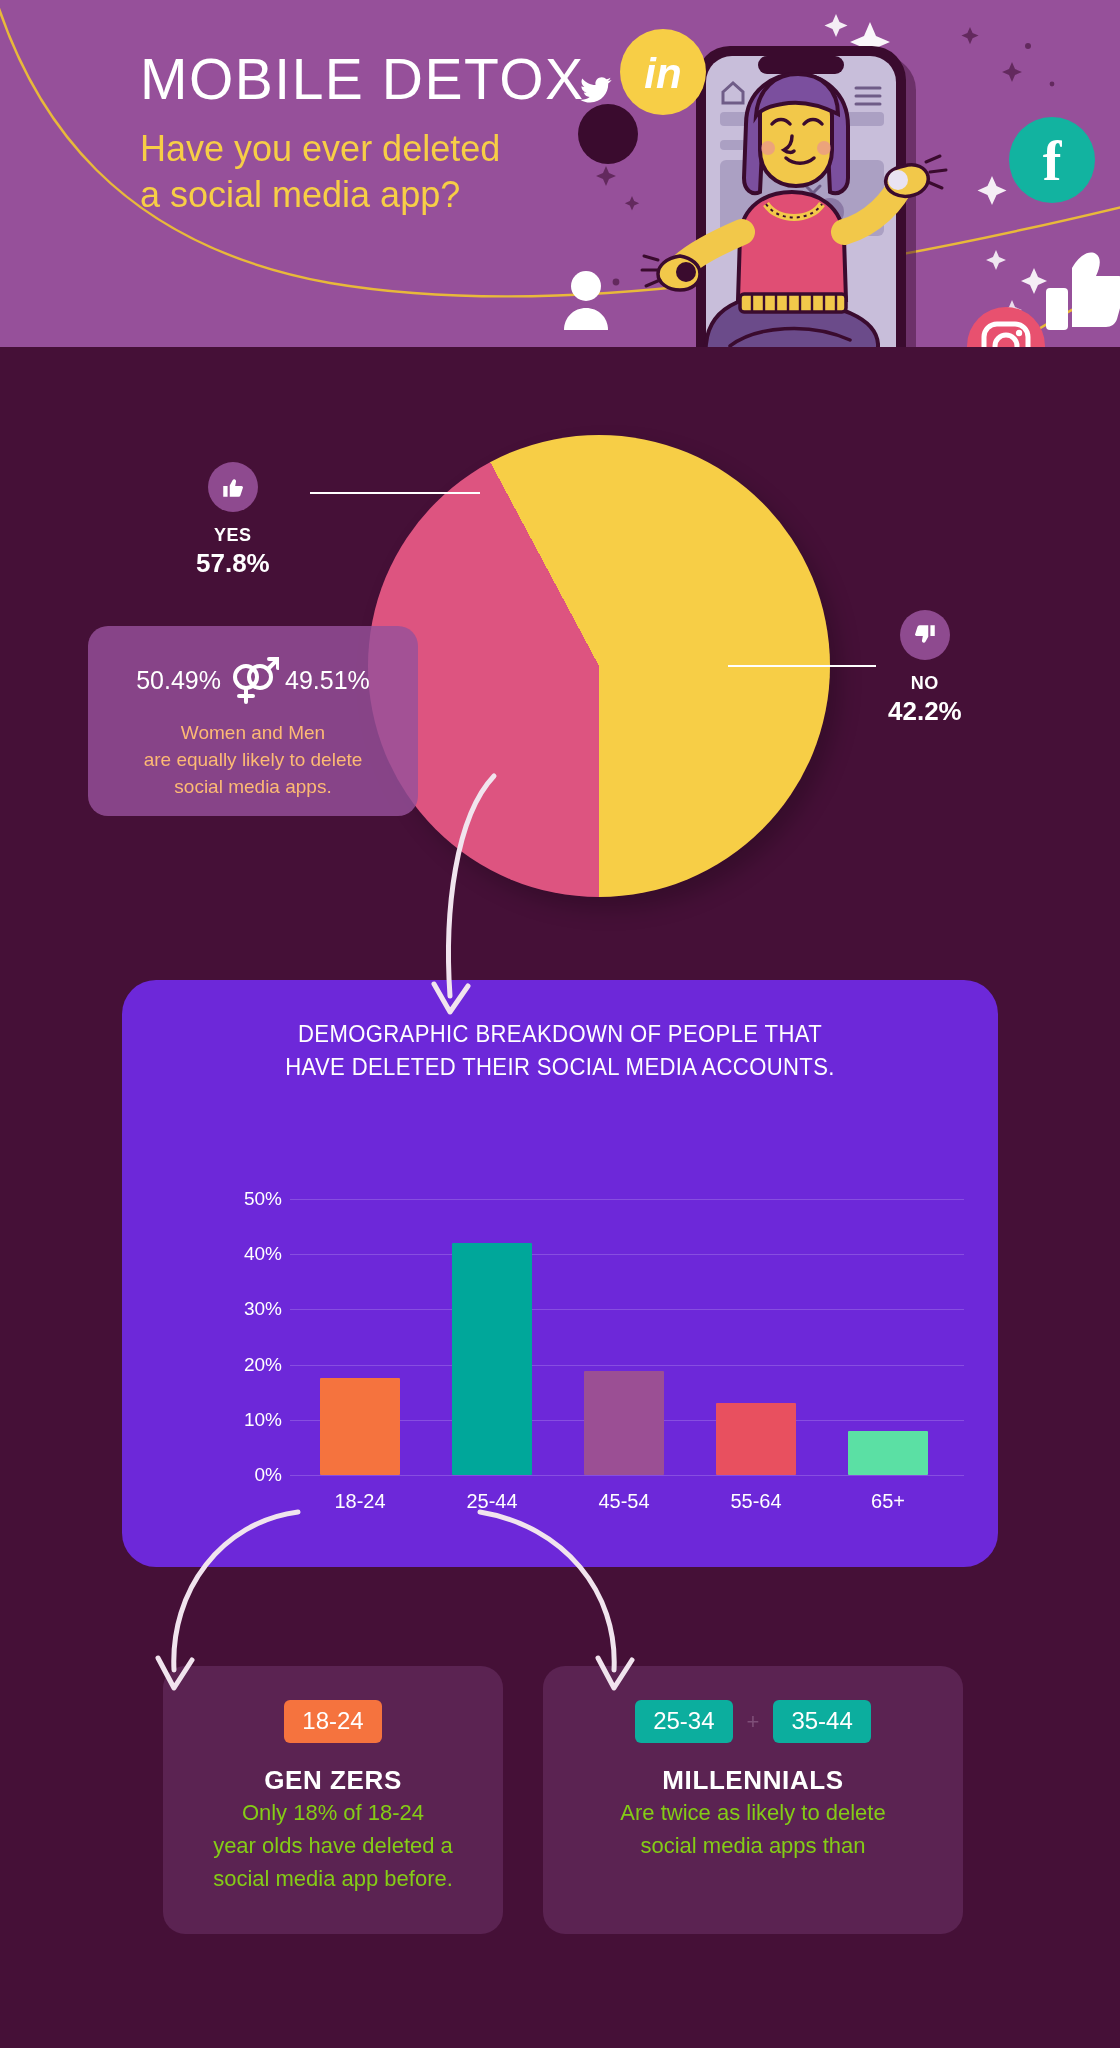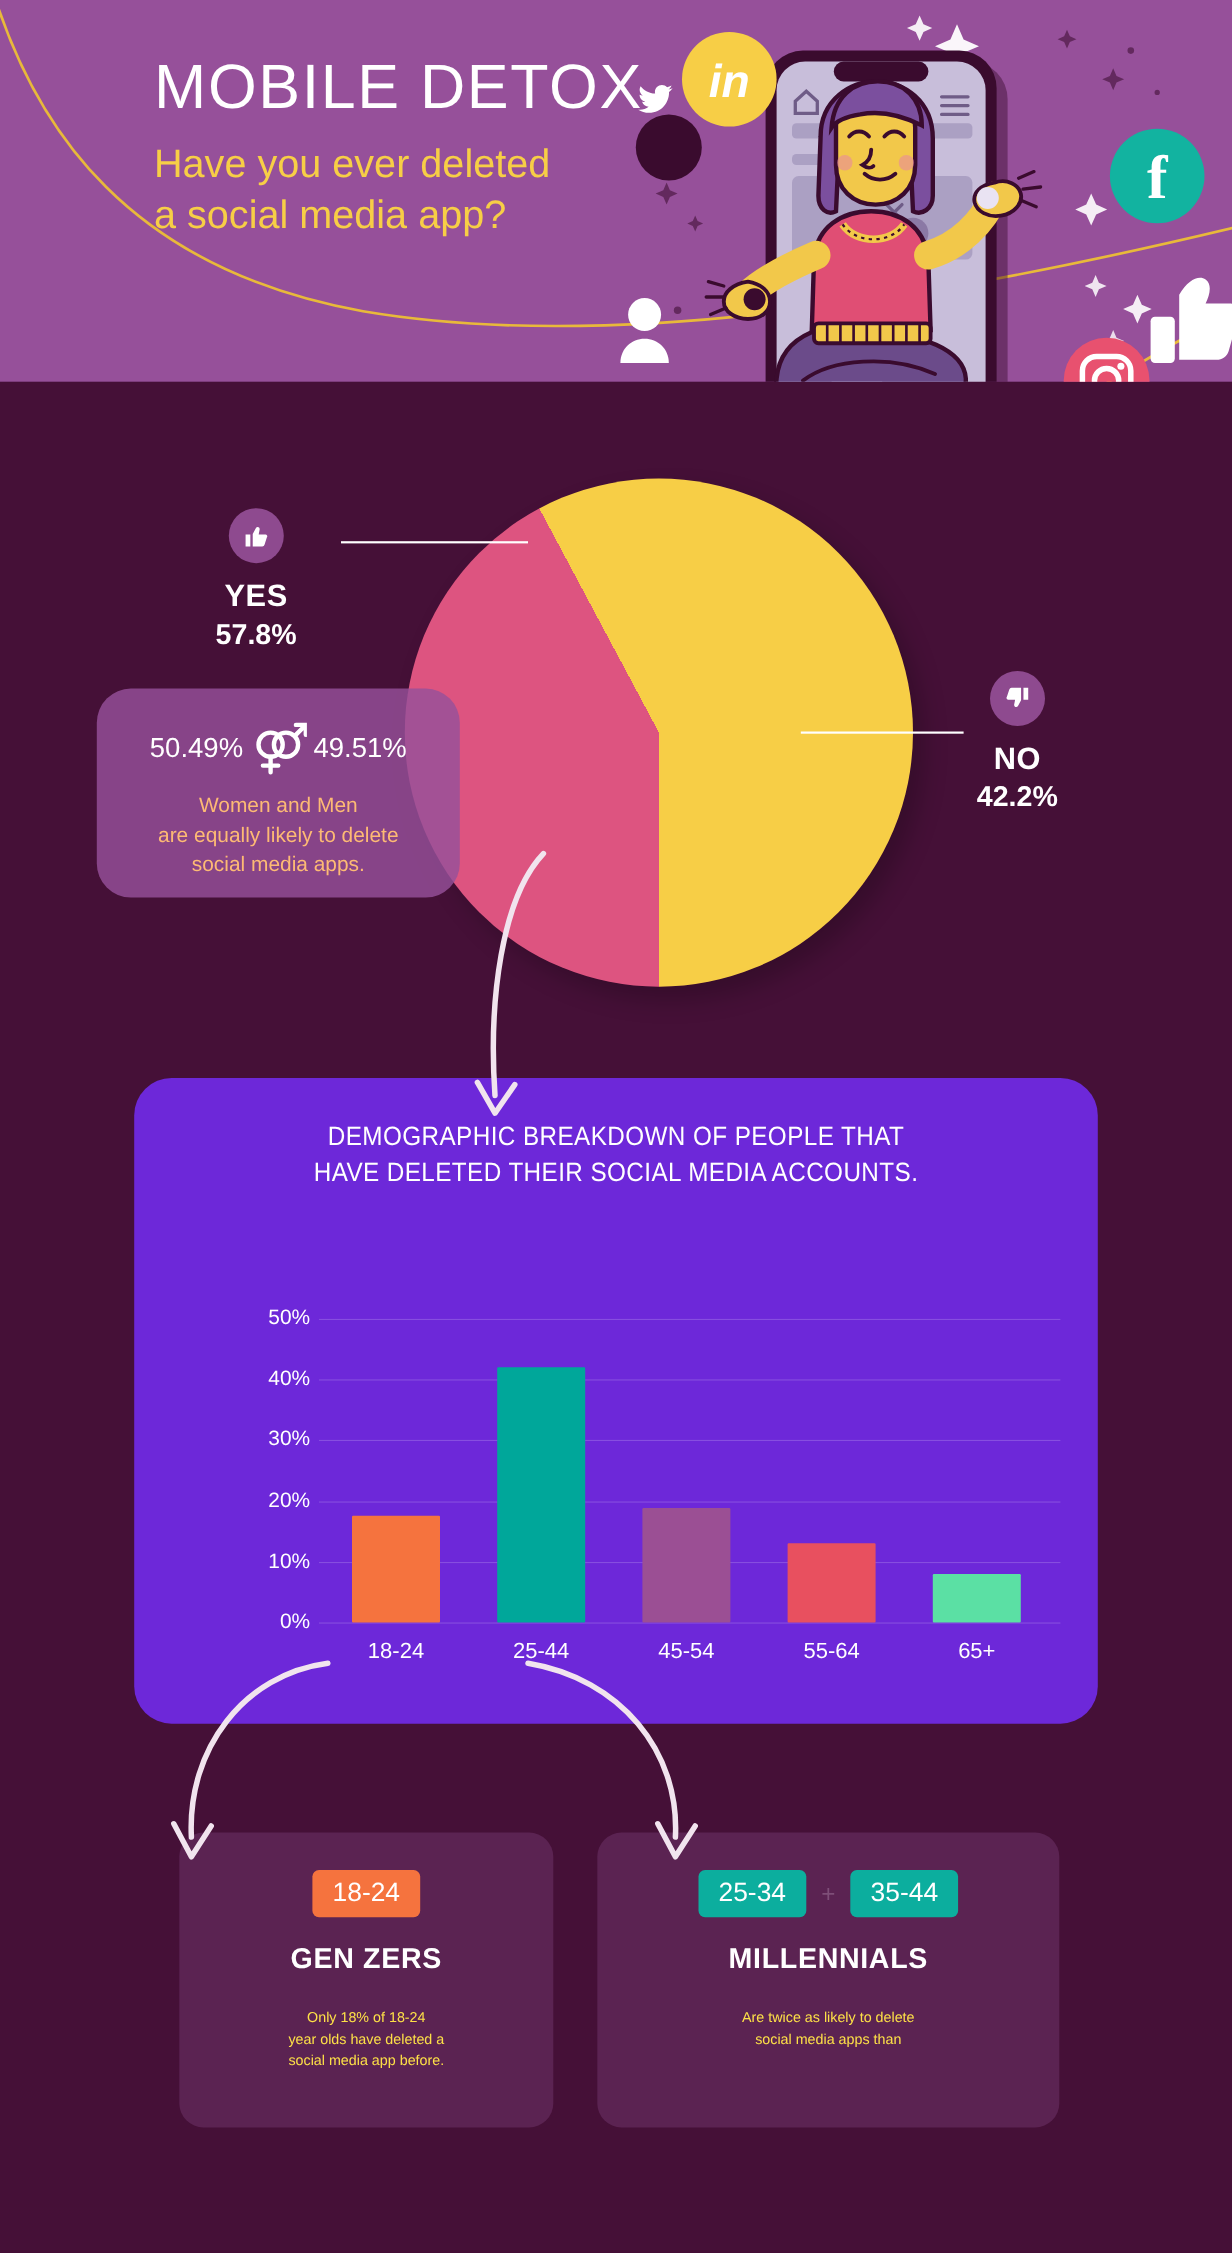--- a/index.html
+++ b/index.html
@@ -47,33 +47,33 @@
     box-shadow: 10px 12px 22px rgba(0,0,0,0.22);
   }
 
   .legend { position: absolute; z-index: 6; text-align: center; }
   .legend-icon {
     width: 50px; height: 50px; border-radius: 50%;
     background: #8E4A8F; display: flex; align-items: center;
     justify-content: center; margin: 0 auto 12px auto;
   }
   .legend-icon svg { width: 26px; height: 26px; fill: #ffffff; }
-  .legend-label { color: #fff; font-size: 28px; font-weight: 700; line-height: 1.28; letter-spacing: .5px;}
+  .legend-label { color: #fff; font-size: 18px; font-weight: 700; line-height: 1.28; letter-spacing: .5px;}
   .legend-value { color: #fff; font-size: 26px; font-weight: 700; line-height: 1.28; }
 
   #legend-yes { left: 196px; top: 462px; }
   #legend-no  { left: 888px; top: 610px; }
   .leader { position: absolute; height: 2px; background: #ffffff; z-index: 5; }
   #leader-yes { left: 310px; top: 492px; width: 170px; }
   #leader-no  { left: 728px; top: 665px; width: 148px; }
 
   
   #gender-card {
     position: absolute; left: 88px; top: 626px; width: 330px; height: 190px;
-    background: rgba(150,80,154,0.82); border-radius: 31px;
+    background: rgba(150,80,154,0.82); border-radius: 20px;
     z-index: 7; padding: 26px 16px 0 16px; text-align: center;
   }
   #gender-row { display: flex; align-items: center; justify-content: center; gap: 6px; }
   .gender-pct { color: #fff; font-size: 25px; font-weight: 400; }
   #gender-sym svg { width: 52px; height: 56px; display: block; }
   #gender-note { margin-top: 12px; color: #fdba74; font-size: 19px; line-height: 1.42; }
 
   
   #arrow-pie { position: absolute; left: 420px; top: 760px; width: 120px; height: 280px; z-index: 8; }
 
@@ -110,21 +110,21 @@
     text-align: center; padding-top: 34px; z-index: 4;
   }
   #card-genz   { left: 163px; top: 1666px; width: 340px; height: 268px; }
   #card-mill   { left: 543px; top: 1666px; width: 420px; height: 268px; }
   .chips { display: flex; justify-content: center; align-items: center; gap: 14px; }
   .chip { color: #fff; font-size: 24px; font-weight: 400; padding: 7px 18px 8px 18px; border-radius: 6px; }
   .chip-orange { background: #F5733E; }
   .chip-teal   { background: #0CAE9E; }
   .chip-plus { color: #7E4E78; font-size: 22px; }
   .card-head { margin-top: 22px; color: #fff; font-size: 26px; font-weight: 700; letter-spacing: .6px; }
-  .card-body { margin-top: 28px; color: #fde047; font-size: 13px; line-height: 1.5; padding: 0 26px; }
+  .card-body { color: #84cc16; font-size: 22px; line-height: 1.5; padding: 0 26px; }
 </style>
 </head>
 <body>
 
 <div id="page">
 
   <div id="header">
 
     <svg id="header-swoosh" viewBox="0 0 1120 363" preserveAspectRatio="none">
       <path d="M -10 -20 C 30 120, 120 245, 330 283 C 560 322, 860 270, 1130 205" fill="none" stroke="#E8B93A" stroke-width="2.4"></path>

